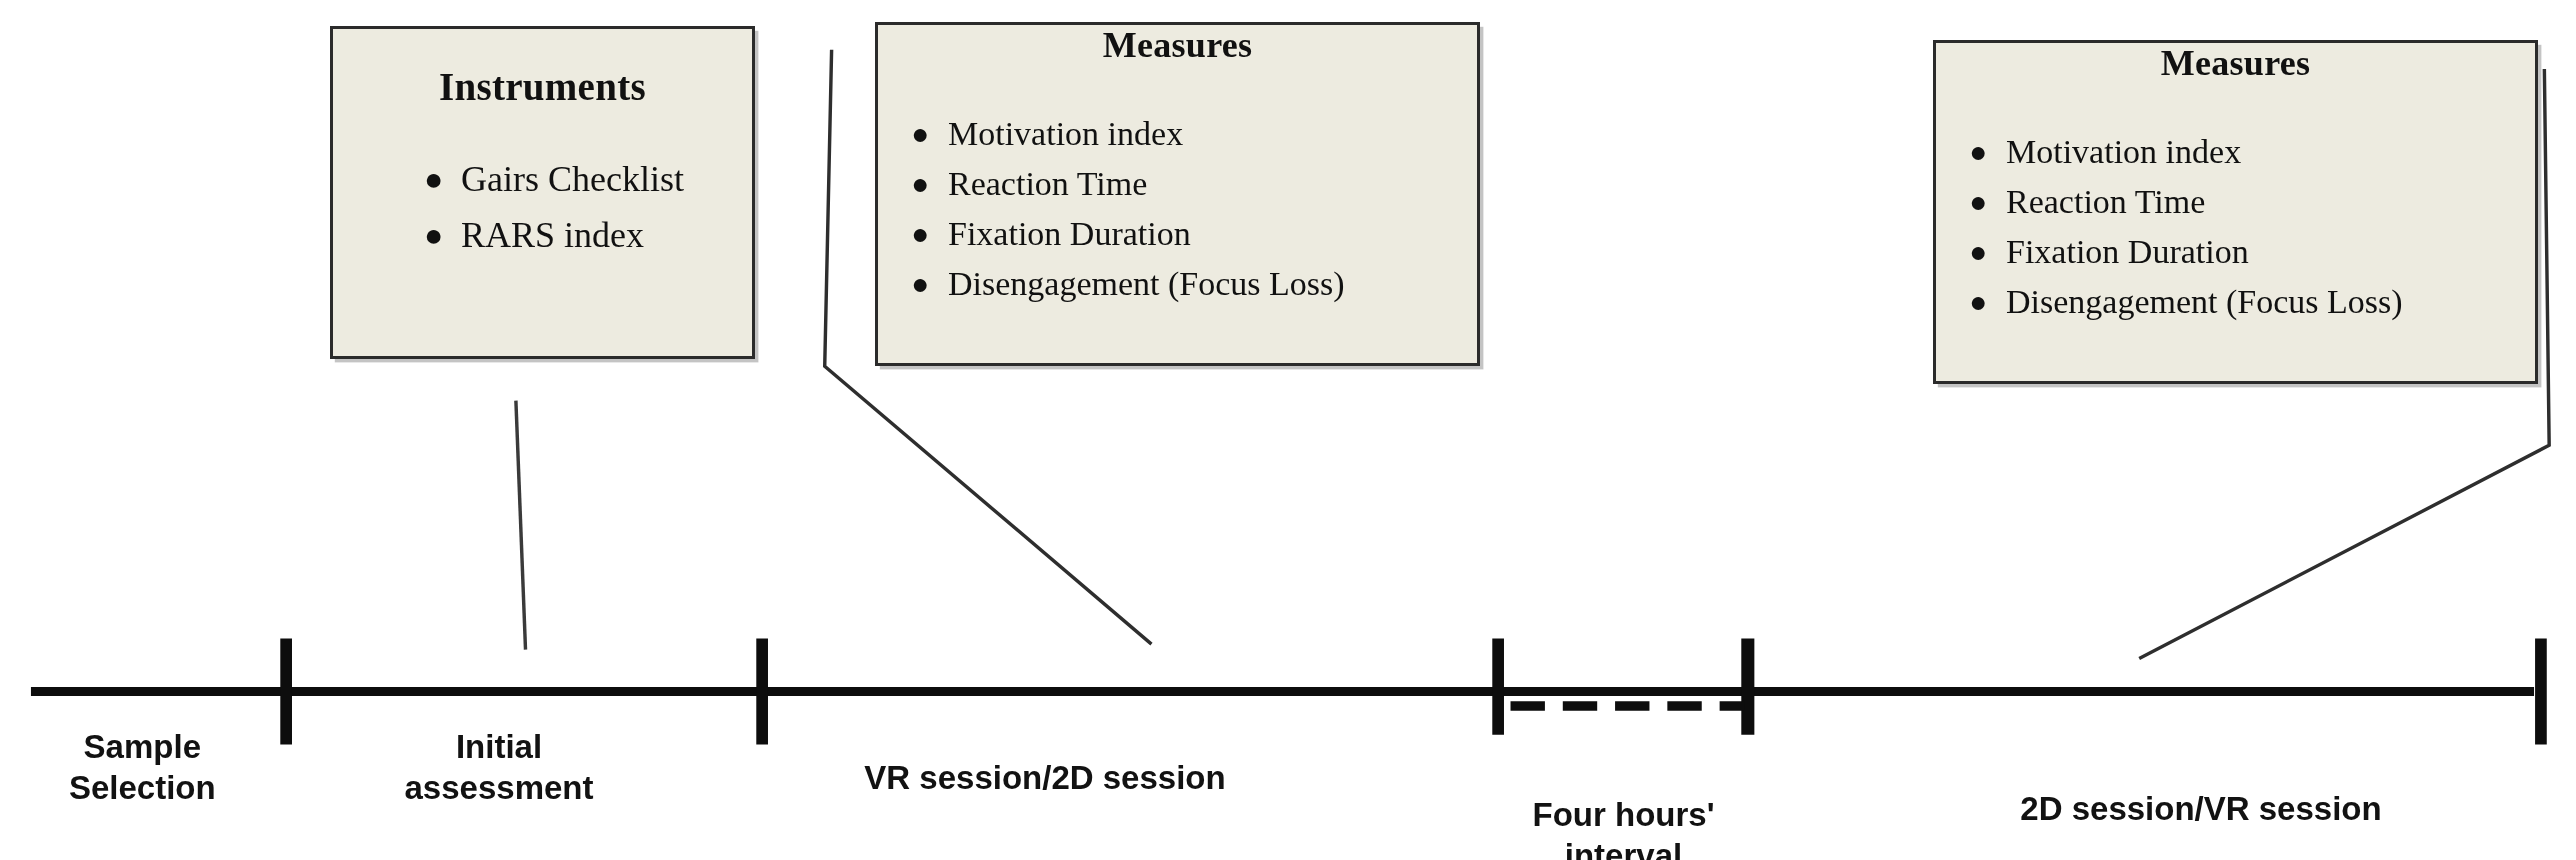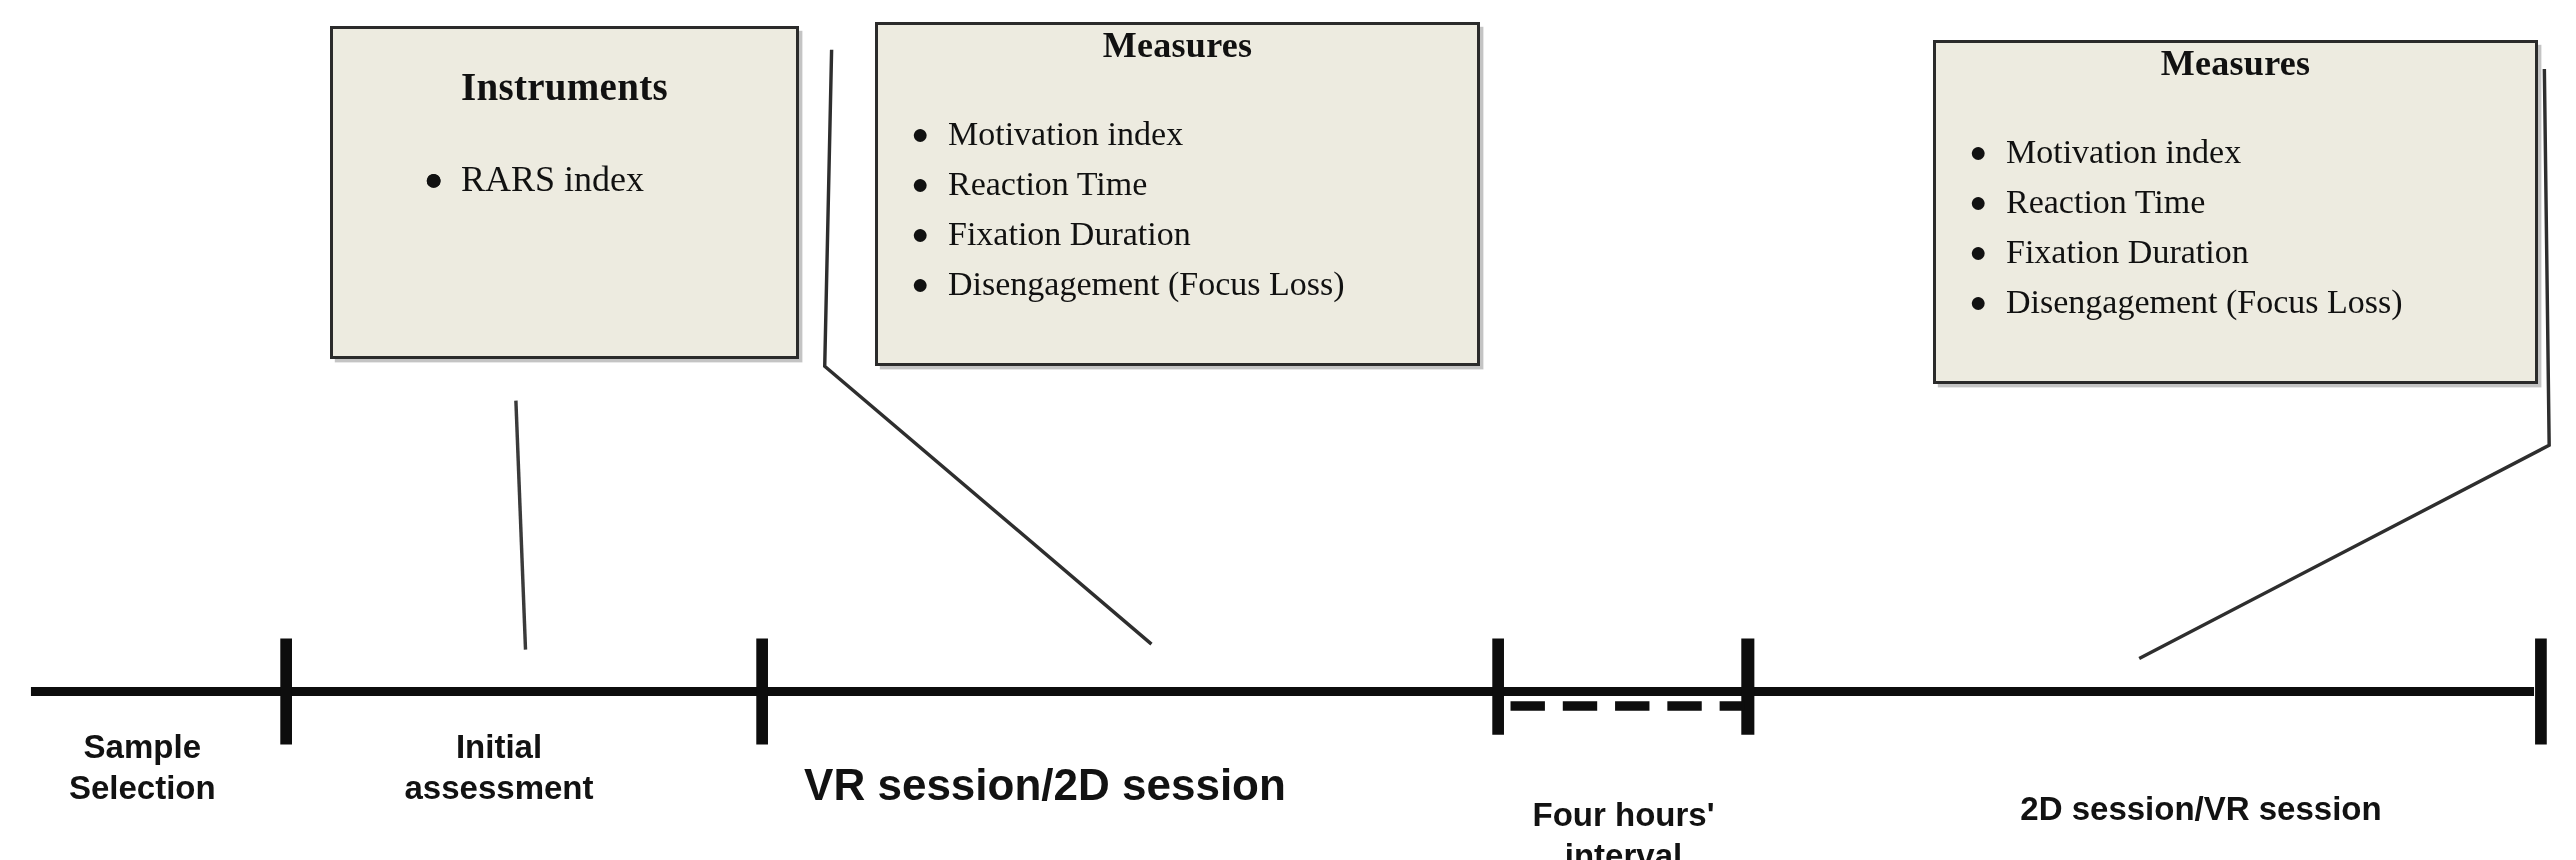--- a/index.html
+++ b/index.html
@@ -50,21 +50,21 @@
     top: 0;
   }
   .box-list li .txt {
     display: inline-block;
   }
 
   
   #box-instruments {
     left: 330px;
     top: 26px;
-    width: 469px;
+    width: 425px;
     height: 333px;
   }
   #box-instruments .box-title {
     margin-top: 36px;
     font-size: 39px;
     line-height: 43px;
   }
   #box-instruments .box-list {
     margin-top: 43px;
     padding-left: 91px;
@@ -122,20 +122,21 @@
 </head>
 <body>
 
 <div id="stage">
 
   <div class="info-box" id="box-instruments">
     <div class="box-title">Instruments</div>
     <ul class="box-list">
       <li>
         <span class="bullet">●</span>
+        <span class="txt">Gairs Checklist</span>
       </li>
       <li>
         <span class="bullet">●</span>
         <span class="txt">RARS index</span>
       </li>
     </ul>
   </div>
 
   <div class="info-box box-measures" id="box-measures-1">
     <div class="box-title">Measures</div>
@@ -199,21 +200,21 @@
 
     <line x1="2196" y1="1026" x2="2536" y2="1026" stroke="#0d0d0d" stroke-width="14" stroke-dasharray="50 26"></line>
   </svg>
 
   <div class="phase-label" style="left:358px; top:726px; width:282px; font-size:33px;">Initial
 assessment</div>
 
   <div class="phase-label" style="left:8.3px; top:726px; width:268px; font-size:33px;">Sample
 Selection</div>
 
-  <div class="phase-label" style="left:770px; top:757px; width:550px; font-size:44px;">VR session/2D session</div>
+  <div class="phase-label" style="left:770px; top:757px; width:550px; font-size:33px;">VR session/2D session</div>
 
   <div class="phase-label" style="left:1472px; top:750px; width:303px; font-size:33px;margin-top:44px;">Four hours'
 interval</div>
 
   <div class="phase-label" style="left:1919px; top:788px; width:564px; font-size:33px;">2D session/VR session</div>
 
 </div>
 
 
 </body></html>

